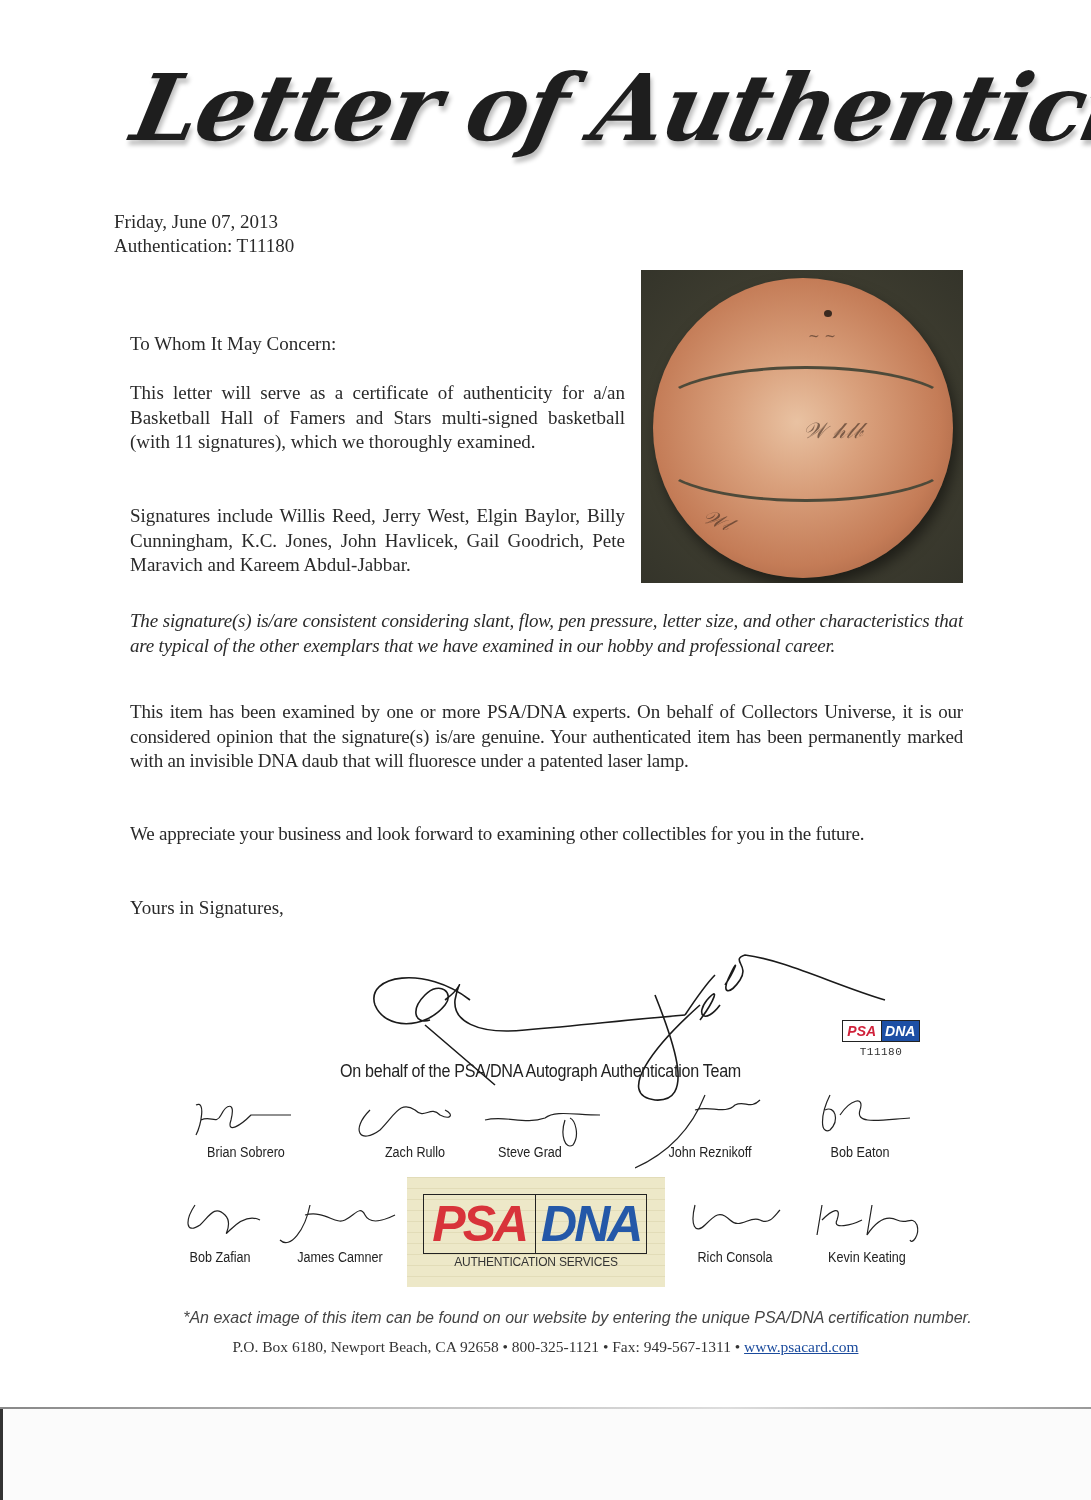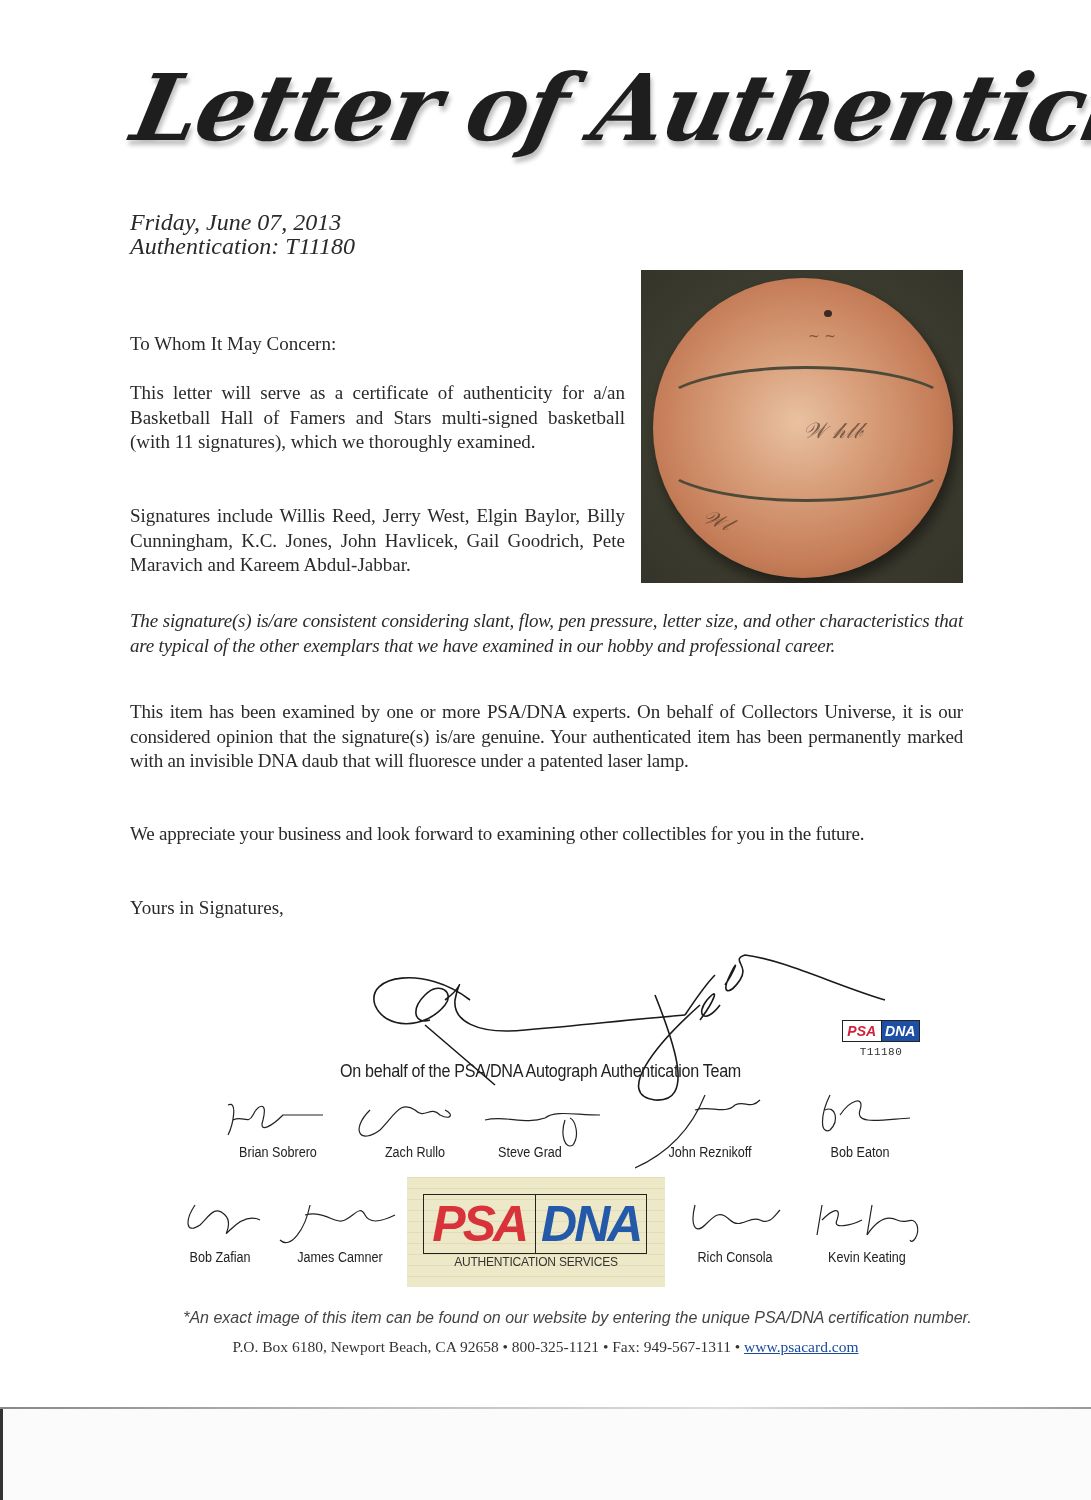--- a/index.html
+++ b/index.html
@@ -13,21 +13,21 @@
   .next-page { position: absolute; left: 3px; top: 1409px; width: 1088px; height: 91px; background: #fbfbfb; }
 
   .title {
     position: absolute; left: 135px; top: 48px; width: 830px; height: 120px;
     font-family: "DejaVu Serif", serif; font-style: italic; font-weight: bold;
     font-size: 92px; line-height: 120px; color: #1e1e1e; letter-spacing: -2px;
     text-shadow: 3px 5px 4px rgba(0,0,0,0.25); white-space: nowrap; text-align: center;
     transform: skewX(-12deg);
   }
 
-  .date-line, .cert-line { position: absolute; left: 130px; font-size: 24px; line-height: 24px; font-style: italic; }
+  .date-line, .cert-line { position: absolute; left: 114px; font-size: 19px; line-height: 24px; }
   .date-line { top: 210px; }
   .cert-line { top: 234px; }
 
   .text { position: absolute; left: 130px; font-size: 19px; line-height: 24.5px; text-align: justify; }
   .greeting { top: 332px; }
   .para1 { top: 381px; width: 495px; }
   .para2 { top: 504px; width: 495px; }
   .para3 { top: 609px; width: 833px; font-stretch: condensed; letter-spacing: -0.2px; font-style: italic; }
   .para4 { top: 700px; width: 833px; letter-spacing: -0.2px; }
   .para5 { top: 822px; width: 833px; letter-spacing: -0.2px; }
@@ -117,21 +117,21 @@
   <div class="stamp">
     <div class="stamp-logo">
       <span class="stamp-psa">PSA</span>
       <span class="stamp-dna">DNA</span>
     </div>
     <div class="stamp-cert">T11180</div>
   </div>
 
   <div class="team-line">On behalf of the PSA/DNA Autograph Authentication Team</div>
 
-  <div class="signer" style="left:203px;top:1090px;">
+  <div class="signer" style="left:171px;top:1090px;">
     <svg width="150" height="55" viewBox="0 0 150 55" fill="none" stroke="#222" stroke-width="1.2">
         <path d="M25 15 C 35 10, 30 35, 25 45 M30 30 C 40 25, 45 35, 50 25 C 55 15, 65 10, 60 30 C 55 45, 70 35, 80 25 L 120 25"></path>
       </svg>
     <div class="signer-name">Brian Sobrero</div>
   </div>
   <div class="signer" style="left:340px;top:1090px;">
     <svg width="150" height="55" viewBox="0 0 150 55" fill="none" stroke="#222" stroke-width="1.2">
         <path d="M30 20 C 10 40, 20 55, 40 40 C 55 25, 60 10, 75 20 C 85 30, 90 15, 100 25 C 110 30, 115 25, 105 20"></path>
       </svg>
     <div class="signer-name">Zach Rullo</div>

